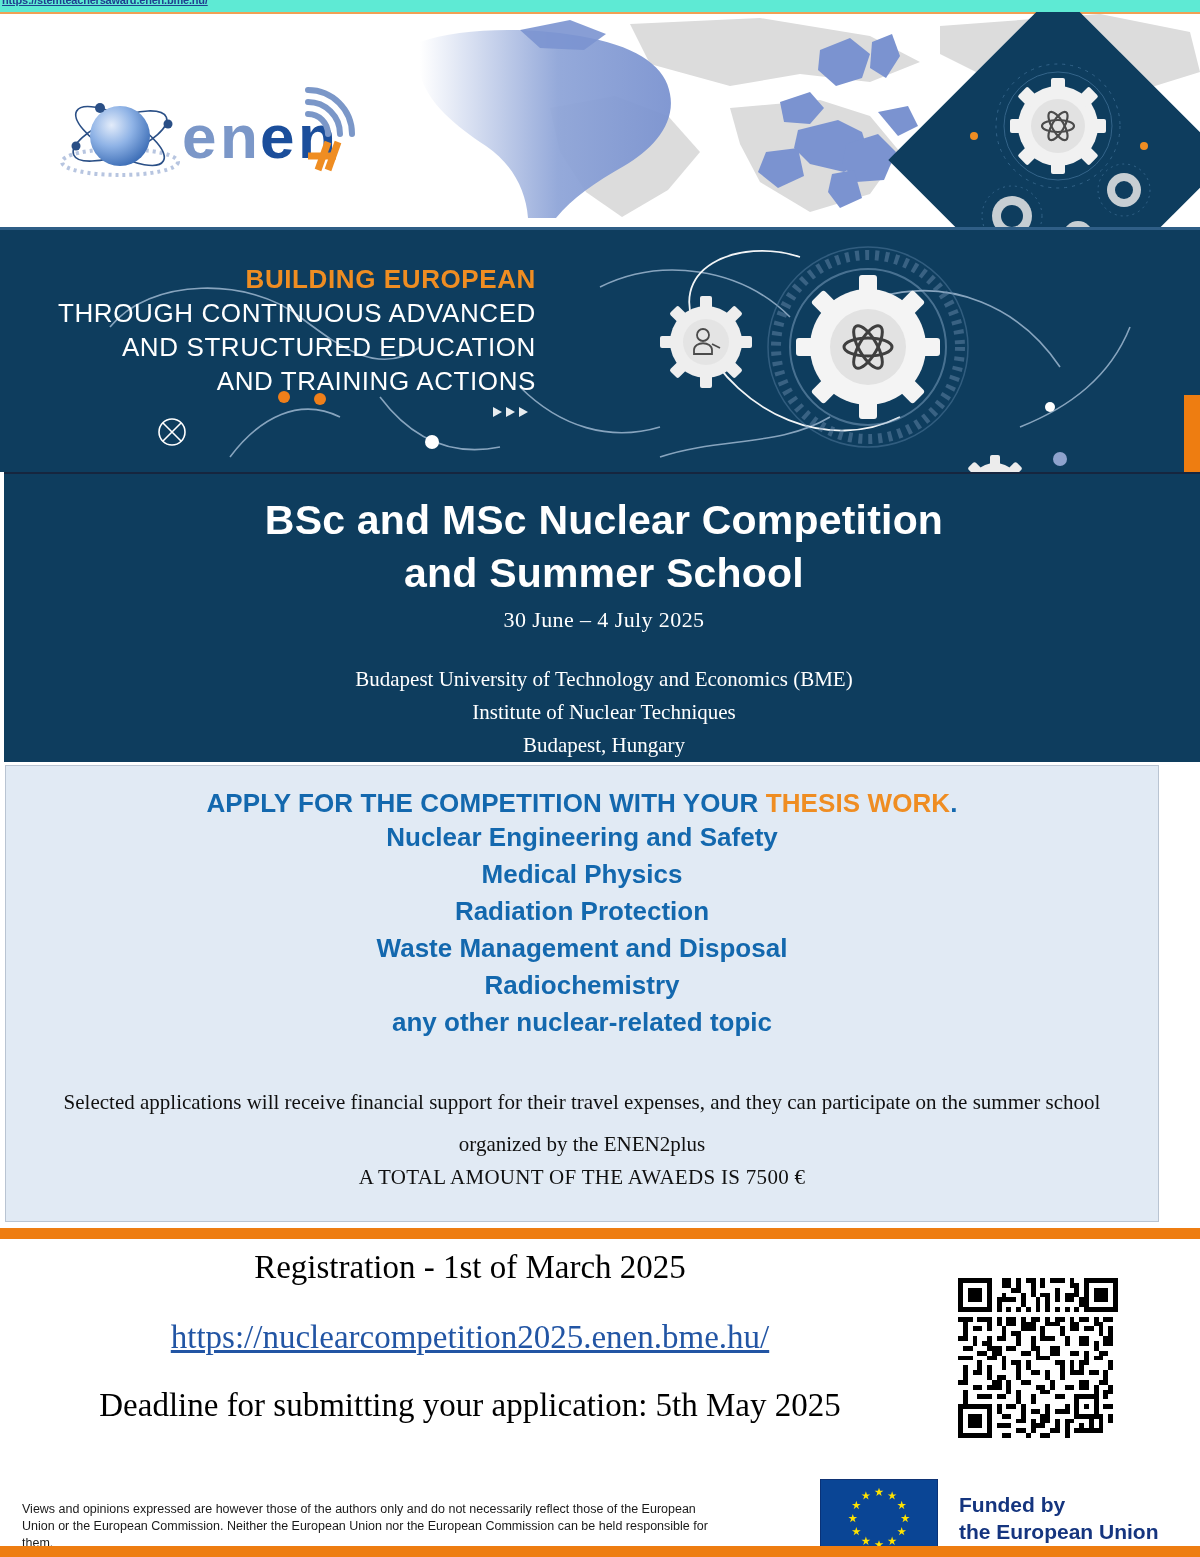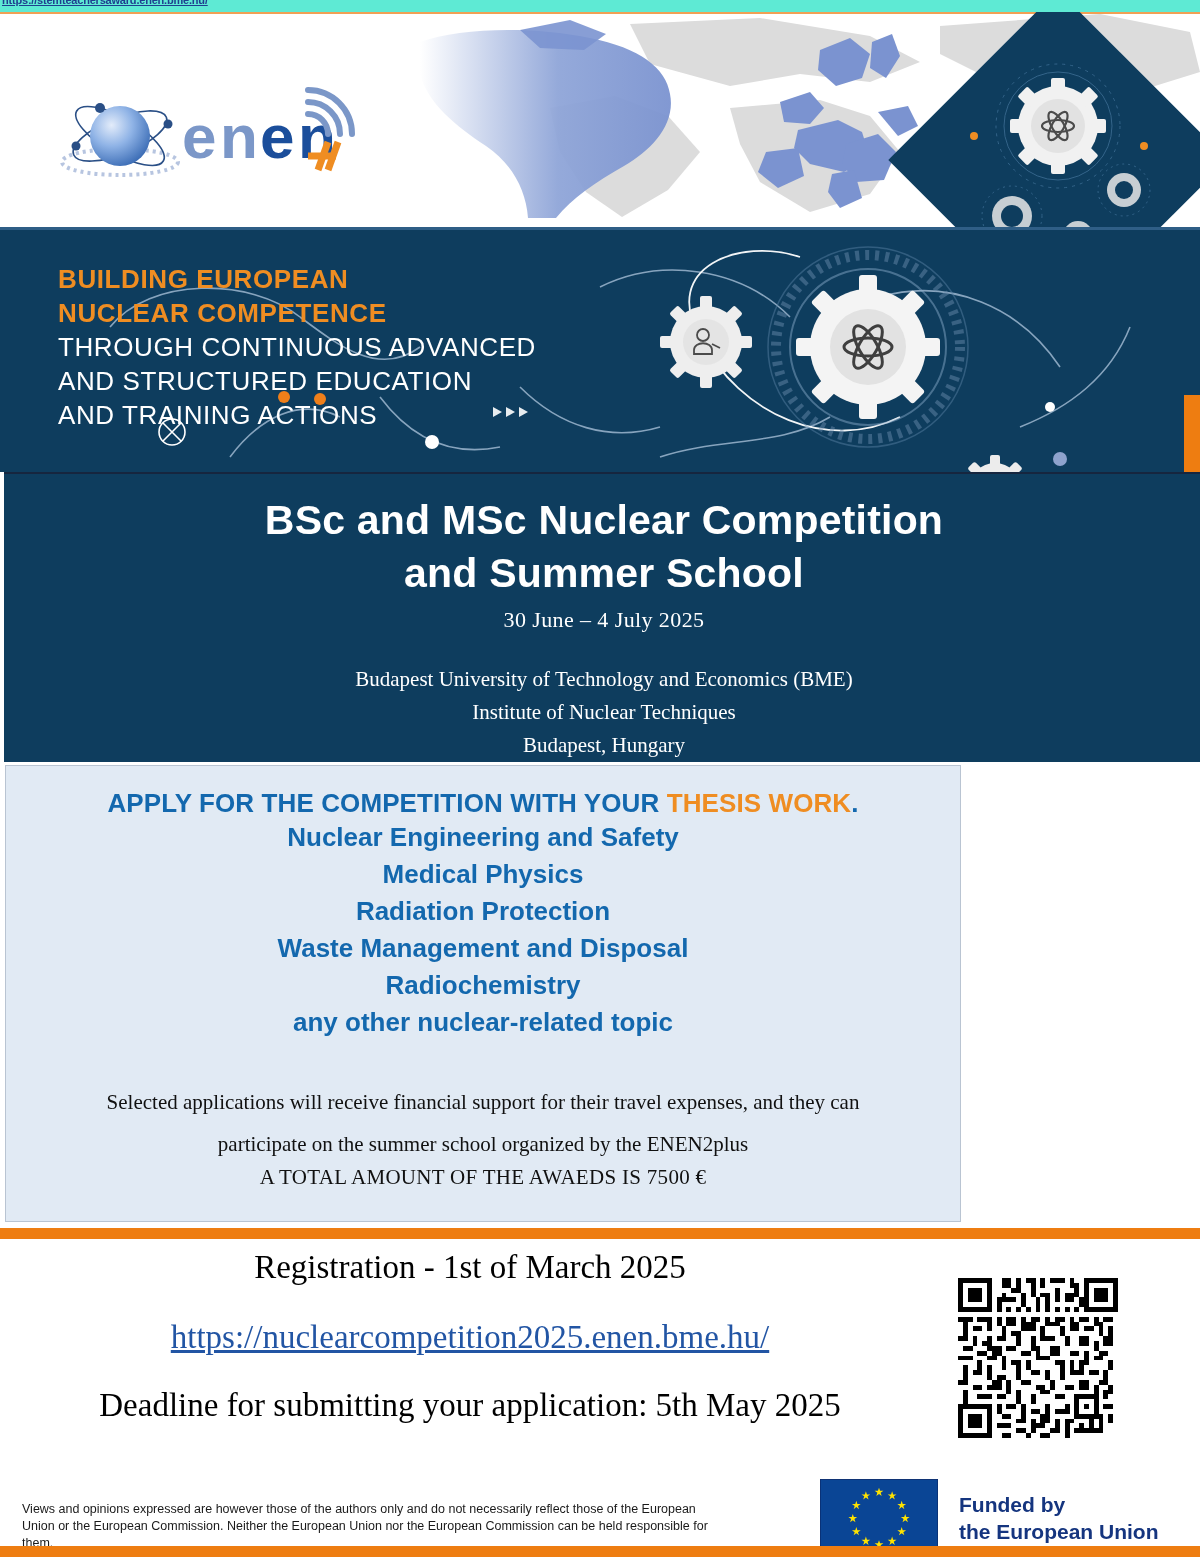--- a/index.html
+++ b/index.html
@@ -50,21 +50,21 @@
   
   .banner{
     position:absolute; left:0; top:227px; width:1200px; height:245px;
     background:#0e3d5e; overflow:hidden;
   }
   .banner-line{
     position:absolute; left:0; top:0; width:1200px; height:3px;
     background:#2f5e86;
   }
   .banner-text{
-    position:absolute; left:58px; top:35px; z-index:5;
+    position:absolute; left:58px; top:35px; z-index:5;text-align:right;
   }
   .banner-text .l{
     font-size:26px; font-weight:bold; letter-spacing:0.6px;
     line-height:34px; white-space:nowrap;
   }
   .banner-text .o{ color:#ef8d22; }
   .banner-text .w{ color:#ffffff; font-weight:400; }
   .orange-tab{
     position:absolute; right:0px; top:168px; width:16px; height:78px;
     background:#ee7d11; z-index:6;
@@ -86,21 +86,21 @@
     font-family:"Liberation Serif", serif;
     font-size:22px; margin-top:7px; letter-spacing:0.4px;
   }
   .venue{
     font-family:"Liberation Serif", serif;
     font-size:21px; line-height:33px; margin-top:30px;
   }
 
   
   .panel{
-    position:absolute; left:5px; top:765px; width:956px; height:457px;
+    position:absolute; left:5px; top:765px; width:1154px; height:457px;
     background:#e1eaf4; border:1px solid #b9c4d2; text-align:center;
   }
   .panel .apply{
     font-size:26px; font-weight:bold; color:#1368ae; padding-top:22px;
     letter-spacing:0.1px;
   }
   .panel .apply .hl{ color:#ef8d22; }
   .panel .topic{
     font-size:26px; font-weight:bold; color:#1368ae; line-height:37px;
   }
@@ -621,21 +621,20 @@
       <path d="M163 196 L181 214 M181 196 L163 214"></path>
       <circle cx="866" cy="492" r="13"></circle>
       <path d="M853 492 L879 492 M866 479 L866 505"></path>
       <circle cx="912" cy="400" r="9"></circle>
       <path d="M903 400 L921 400 M912 391 L912 409"></path>
     </g>
   </svg>
 
   <div class="banner-text">
     <div class="l o">BUILDING EUROPEAN</div>
-    <div class="l o">NUCLEAR COMPETENCE</div>
     <div class="l w">THROUGH CONTINUOUS ADVANCED</div>
     <div class="l w">AND STRUCTURED EDUCATION</div>
     <div class="l w">AND TRAINING ACTIONS</div>
   </div>
   <div class="orange-tab"></div>
 </div>
 
 <div class="titleblock">
   <div class="rule"></div>
   <div class="title">

